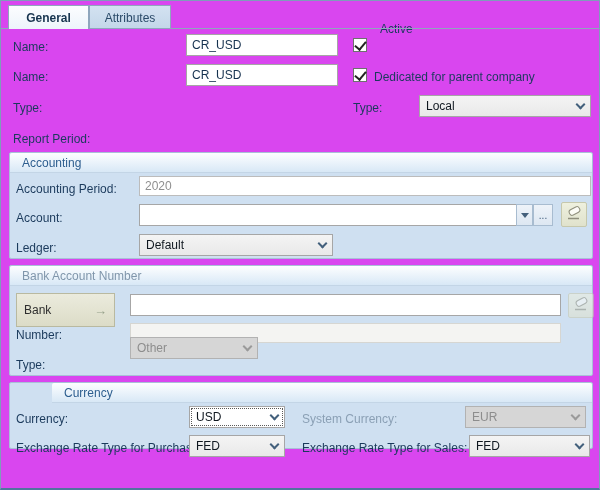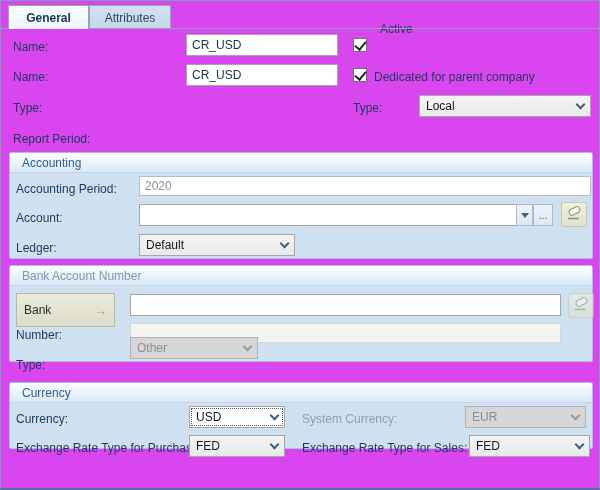--- a/index.html
+++ b/index.html
@@ -106,29 +106,29 @@
     </div>
     <div class="eraser-btn" style="left:551px;top:49px;">
       <span>
         <svg width="18" height="16" viewBox="0 0 18 16">
           <rect x="4" y="3" width="11" height="6" rx="2.5" transform="rotate(-28 9.5 6)" fill="#fcfcf6" stroke="#8f8f7c"></rect>
           <line x1="3" y1="13.5" x2="14" y2="13.5" stroke="#8f8f7c" stroke-width="1.5"></line>
         </svg>
       </span>
     </div>
     <div class="lbl" style="left:6px;top:88px;">Ledger:</div>
-    <div class="combo" style="left:129px;top:81px;width:156px;height:22px;">
+    <div class="combo" style="left:129px;top:81px;width:194px;height:22px;">
       <span>Default</span>
       <span class="chev-box">
           <span class="chevron"></span>
         </span>
     </div>
   </div>
 
-  <div class="section" style="top:264px;height:97px;">
+  <div class="section" style="top:264px;height:111px;">
     <div class="section-header dim">
       <span>Bank Account Number</span>
     </div>
     <div class="bank-btn" style="left:6px;top:27px;width:99px;height:24px;">
       <span>Bank</span>
       <span class="arrow">→</span>
     </div>
     <div class="txt" style="left:120px;top:28px;width:431px;height:22px;">
       <span></span>
     </div>
@@ -146,21 +146,21 @@
     </div>
     <div class="lbl" style="left:6px;top:92px;">Type:</div>
     <div class="combo disabled" style="left:120px;top:71px;width:128px;height:22px;">
       <span>Other</span>
       <span class="chev-box">
           <span class="chevron"></span>
         </span>
     </div>
   </div>
 
-  <div class="section" style="top:381px;height:67px;">
+  <div class="section" style="top:381px;height:67px;padding-left:42px;">
     <div class="section-header">
       <span>Currency</span>
     </div>
     <div class="lbl" style="left:6px;top:29px;">Currency:</div>
     <div class="combo focused" style="left:179px;top:23px;width:96px;height:22px;">
       <span>USD</span>
       <span class="chev-box">
           <span class="chevron"></span>
         </span>
     </div>

